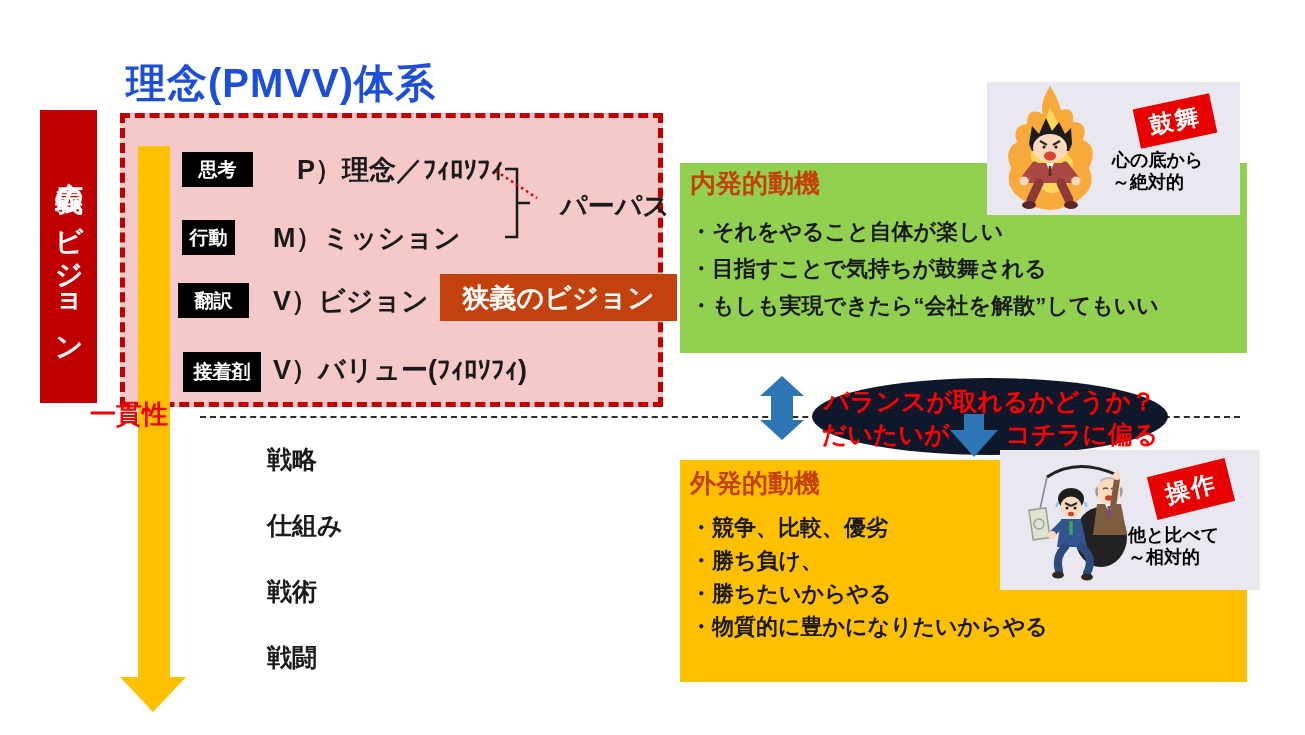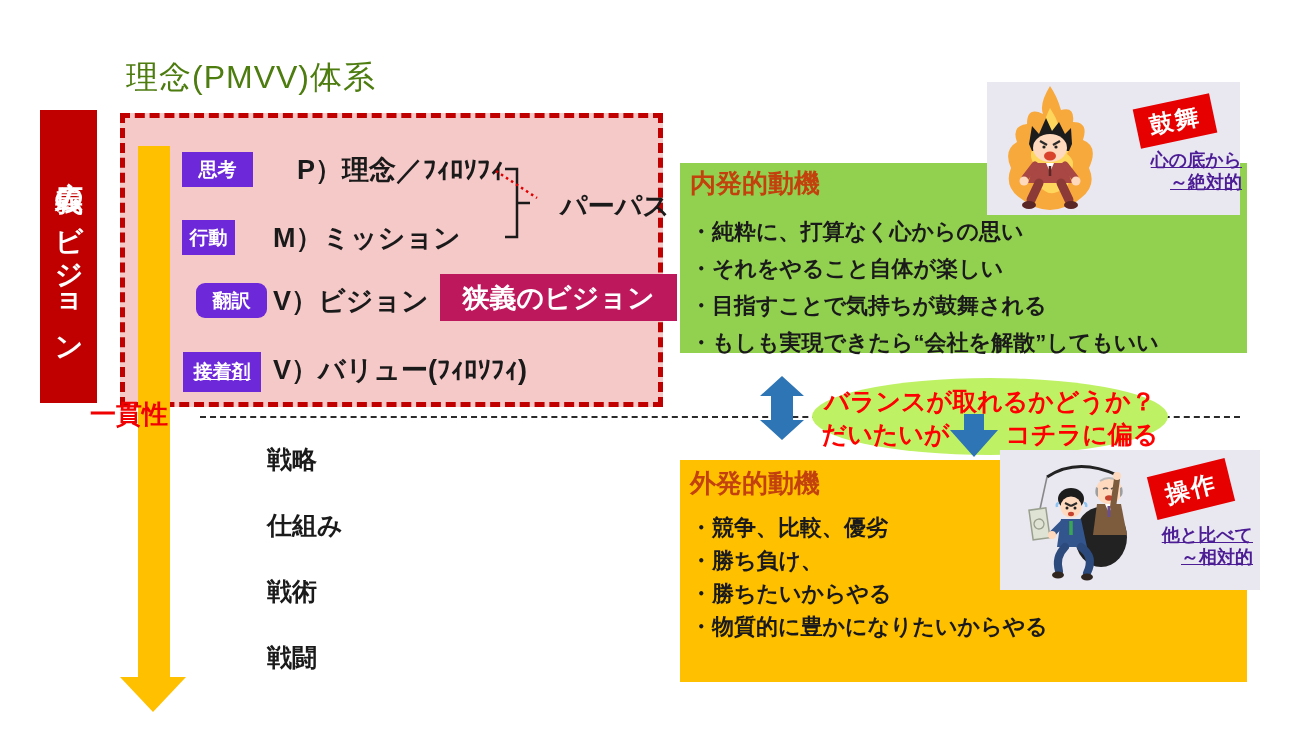--- a/index.html
+++ b/index.html
@@ -1,67 +1,67 @@
 <!DOCTYPE html>
 <html><head>
 <meta charset="utf-8">
 <style>
   html,body{margin:0;padding:0;background:#fff;}
   .stage{
     position:relative;width:1305px;height:735px;background:#ffffff;overflow:hidden;
     font-family:"Liberation Sans","DejaVu Sans",sans-serif;
   }
   .abs{position:absolute;}
-  .page-title{font-size:32px;font-weight:400;color:#4d7c0f;letter-spacing:1px;white-space:nowrap;}
+  .page-title{font-size:40px;font-weight:700;color:#1d4ed8;letter-spacing:1px;white-space:nowrap;}
   
   .vbar{
     left:40px;top:110px;width:57px;height:293px;background:#c00000;
     display:flex;align-items:center;justify-content:center;
   }
   .vbar span{
     writing-mode:vertical-rl;text-orientation:upright;color:#fff;font-weight:800;
     font-size:28px;letter-spacing:5px;line-height:1;
   }
   
   .pmvv-frame{
     left:120px;top:113px;width:543px;height:294px;background:#f6c9c9;
     border:5px dashed #c00000;box-sizing:border-box;z-index:1;
   }
   .row-badge{
-    background:#6d28d9;color:#fff;font-weight:800;font-size:19px;
+    background:#000000;color:#fff;font-weight:800;font-size:19px;
     display:flex;align-items:center;justify-content:center;z-index:3;white-space:nowrap;
   }
   .row-text{font-size:27px;font-weight:800;color:#1a1a1a;white-space:nowrap;z-index:3;line-height:36px;}
   .narrow-tag{
-    left:440px;top:274px;width:237px;height:47px;background:#be185d;color:#fff;
+    left:440px;top:274px;width:237px;height:47px;background:#c2410c;color:#fff;
     font-size:27px;font-weight:800;display:flex;align-items:center;justify-content:center;
     z-index:4;white-space:nowrap;
   }
   .purpose-label{left:560px;top:188px;font-size:27px;font-weight:800;color:#1a1a1a;z-index:3;white-space:nowrap;}
   .consistency{left:90px;top:397px;font-size:26px;font-weight:800;color:#f00000;z-index:5;white-space:nowrap;}
   .divider{left:200px;top:416px;width:1040px;height:0;border-top:2px dashed #2b2b2b;z-index:1;}
   .exec-label{left:267px;font-size:25px;font-weight:800;color:#1a1a1a;white-space:nowrap;}
   
   .green-box{left:680px;top:163px;width:567px;height:190px;background:#92d050;z-index:1;}
   .gold-box{left:680px;top:460px;width:567px;height:222px;background:#ffc000;z-index:1;}
   .box-title{font-size:26px;font-weight:800;color:#c2410c;white-space:nowrap;z-index:2;}
   .bullets{font-size:22px;color:#1a1a1a;font-weight:600;white-space:nowrap;z-index:2;}
   
   .sticker{background:#e9e7f0;z-index:3;}
   .sticker-badge{
     background:#e60000;color:#fff;font-weight:800;font-size:24px;letter-spacing:2px;
     display:flex;align-items:center;justify-content:center;z-index:4;white-space:nowrap;
   }
   .sticker-caption{
-    color:#4c1d95;font-weight:800;font-size:18px;line-height:22px;text-align:right;
-    z-index:4;white-space:nowrap;width:130px;text-decoration:underline;
+    color:#000000;font-weight:800;font-size:18px;line-height:22px;text-align:left;
+    z-index:4;white-space:nowrap;width:130px;
   }
   
   .balloon{
-    left:812px;top:378px;width:356px;height:77px;background:#bef264;border-radius:50%;z-index:3;
+    left:812px;top:378px;width:356px;height:77px;background:#0f172a;border-radius:50%;z-index:3;
   }
   .bal-line{position:absolute;width:100%;text-align:center;color:#ff0000;font-weight:800;font-size:25px;white-space:nowrap;}
   .bal-spacer{display:inline-block;width:56px;}
   svg{display:block;}
 </style>
 </head>
 <body>
 
 <div class="stage">
 
@@ -77,21 +77,21 @@
     <rect x="20" y="2" width="32" height="533" fill="#ffc000"></rect>
     <polygon points="2,533 68,533 35,568" fill="#ffc000"></polygon>
   </svg>
 
   <div class="abs row-badge" style="left:182px;top:152px;width:71px;height:35px;">思考</div>
   <div class="abs row-text" style="left:273px;top:152px;margin-left:24px;">P）理念／ﾌｨﾛｿﾌｨ</div>
 
   <div class="abs row-badge" style="left:182px;top:220px;width:53px;height:35px;">行動</div>
   <div class="abs row-text" style="left:273px;top:220px;">M）ミッション</div>
 
-  <div class="abs row-badge" style="left:196px;top:283px;width:71px;height:35px;border-radius:9px;">翻訳</div>
+  <div class="abs row-badge" style="left:178px;top:283px;width:71px;height:35px;">翻訳</div>
   <div class="abs row-text" style="left:273px;top:283px;">V）ビジョン</div>
 
   <div class="abs row-badge" style="left:183px;top:352px;width:78px;height:40px;text-decoration:underline;">接着剤</div>
   <div class="abs row-text" style="left:273px;top:352px;">V）バリュー(ﾌｨﾛｿﾌｨ)</div>
 
   <div class="abs narrow-tag">狭義のビジョン</div>
 
   <svg class="abs" style="left:488px;top:160px;z-index:3;" width="60" height="85" viewBox="0 0 60 85">
     <polyline points="17,9 29,9 29,77 17,77" fill="none" stroke="#1a1a1a" stroke-width="2.5"></polyline>
     <line x1="29" y1="43" x2="42" y2="43" stroke="#1a1a1a" stroke-width="2.5"></line>
@@ -103,21 +103,20 @@
   <div class="abs divider"></div>
 
   <div class="abs exec-label" style="top:443px;">戦略</div>
   <div class="abs exec-label" style="top:509px;">仕組み</div>
   <div class="abs exec-label" style="top:575px;">戦術</div>
   <div class="abs exec-label" style="top:641px;">戦闘</div>
 
   <div class="abs green-box"></div>
   <div class="abs box-title" style="left:690px;top:166px;">内発的動機</div>
   <div class="abs bullets" style="left:690px;top:213px;line-height:37px;">
-    <div>・純粋に、打算なく心からの思い</div>
     <div>・それをやること自体が楽しい</div>
     <div>・目指すことで気持ちが鼓舞される</div>
     <div>・もしも実現できたら“会社を解散”してもいい</div>
   </div>
 
   <div class="abs sticker" style="left:987px;top:82px;width:253px;height:133px;"></div>
   <svg class="abs" style="left:995px;top:84px;z-index:4;" width="110" height="130" viewBox="0 0 110 130">
     <path d="M55,2 Q44,20 48,30 Q32,22 32,40 Q16,42 22,58 Q8,66 16,84 Q8,104 28,116 Q38,125 55,126 Q76,124 86,114 Q102,102 94,84 Q104,62 88,56 Q94,38 78,38 Q80,22 66,26 Q62,12 55,2 Z" fill="#f8a93c"></path>
     <path d="M55,24 Q46,42 50,50 Q37,48 42,62 Q31,68 40,82 Q35,98 50,107 Q55,111 62,108 Q77,104 74,90 Q83,78 72,70 Q79,58 66,58 Q67,42 55,24 Z" fill="#ffd65c"></path>
     <polygon points="34,60 37,42 44,50 51,34 57,47 64,38 70,50 76,44 77,60 74,67 37,67" fill="#1c1c1c"></polygon>

